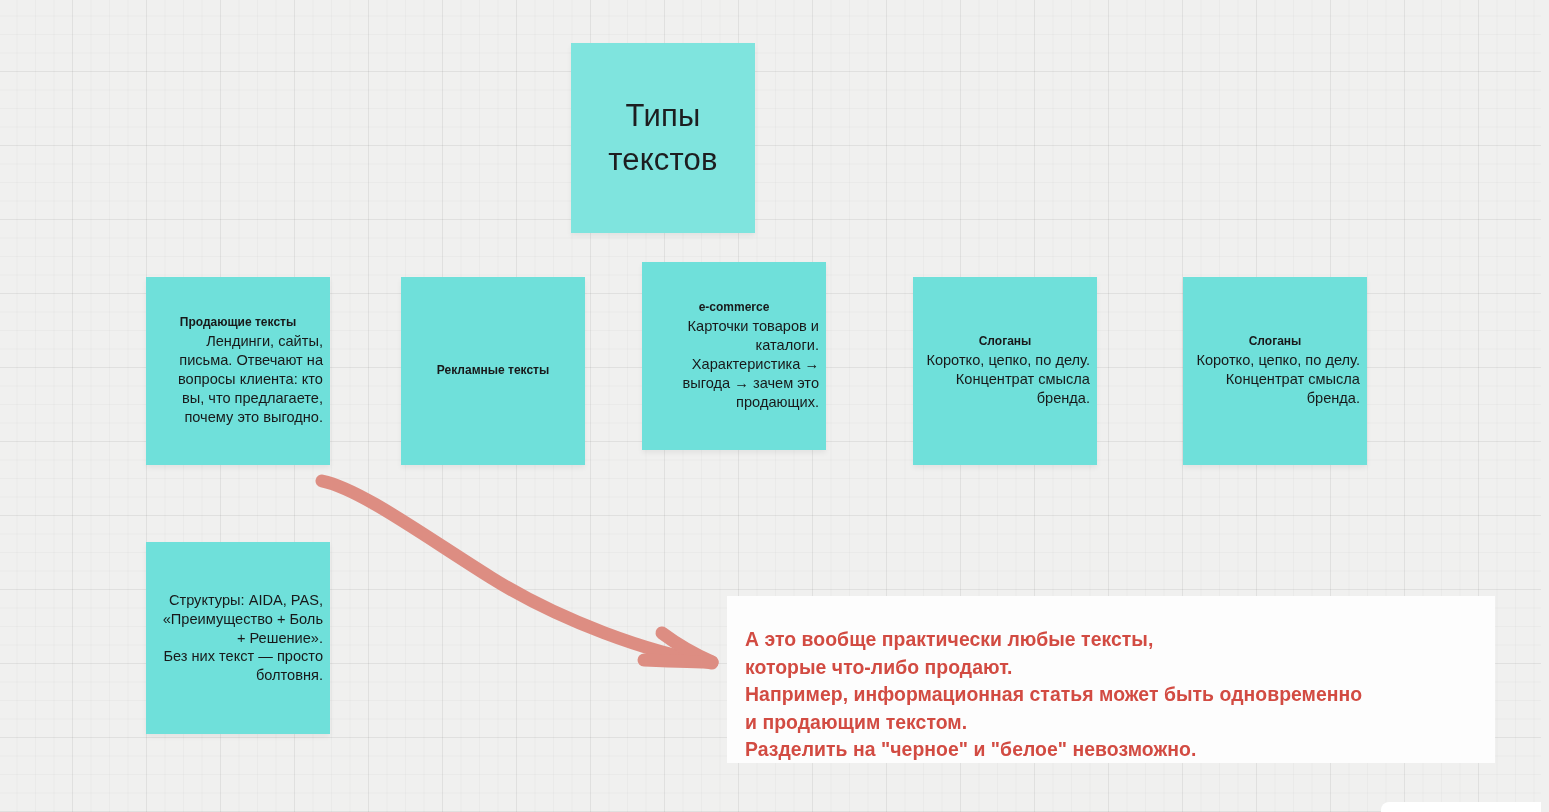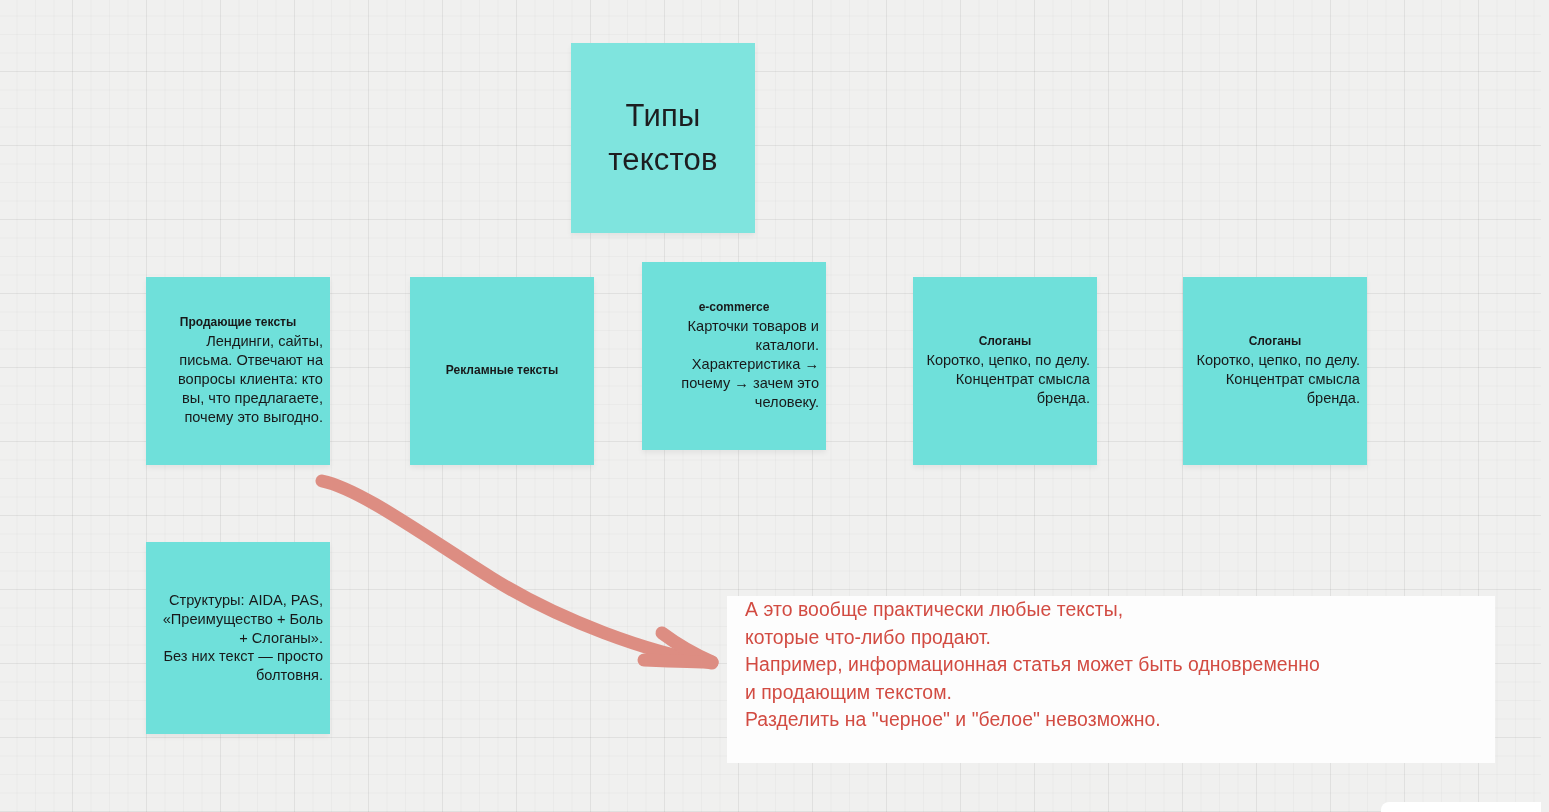--- a/index.html
+++ b/index.html
@@ -78,21 +78,21 @@
     white-space: pre-line;
   }
 
   .note-sm {
     width: 184px;
     font-size: 14.6px;
   }
   .note-sm .note-title { font-size: 12px; margin-bottom: 1px; }
 
   #note-selling       { left: 146px;  top: 277px; height: 188px; }
-  #note-ads           { left: 410px;  top: 277px; height: 188px; }
+  #note-ads           { left: 401px;  top: 277px; height: 188px; }
   #note-ecommerce     { left: 642px;  top: 262px; height: 188px; }
   #note-slogans-1     { left: 913px;  top: 277px; height: 188px; }
   #note-slogans-2     { left: 1183px; top: 277px; height: 188px; }
   #note-inside        { left: 146px;  top: 542px; height: 192px; }
 
   
   #arrow-annotation {
     position: absolute;
     left: 300px;
     top: 455px;
@@ -103,21 +103,22 @@
 
   
   #callout-box {
     position: absolute;
     left: 727px;
     top: 596px;
     width: 768px;
     height: 167px;
     background: #fdfdfd;
     box-sizing: border-box;
-    padding: 0 0 0 18px;
+    padding: 30px 0 0 18px;
+    font-weight: bold;
   }
   #callout-text {
     color: #d24b42;
     font-size: 19.4px;
     line-height: 1.42;
     white-space: pre-line;
     letter-spacing: 0.05px;
   }
 
   
@@ -153,21 +154,21 @@
   <div class="note note-sm" id="note-ads">
     <div class="note-inner">
       <span class="note-title">Рекламные тексты</span>
     </div>
   </div>
 
   <div class="note note-sm" id="note-ecommerce">
     <div class="note-inner">
       <span class="note-title">e-commerce</span>
       <span class="note-body">Карточки товаров и каталоги.
-Характеристика → почему → зачем это человеку.</span>
+Характеристика → выгода → зачем это продающих.</span>
     </div>
   </div>
 
   <div class="note note-sm" id="note-slogans-1">
     <div class="note-inner">
       <span class="note-title">Слоганы</span>
       <span class="note-body">Коротко, цепко, по делу.
 Концентрат смысла бренда.</span>
     </div>
   </div>
@@ -175,21 +176,21 @@
   <div class="note note-sm" id="note-slogans-2">
     <div class="note-inner">
       <span class="note-title">Слоганы</span>
       <span class="note-body">Коротко, цепко, по делу.
 Концентрат смысла бренда.</span>
     </div>
   </div>
 
   <div class="note note-sm" id="note-inside">
     <div class="note-inner">
-      <span class="note-body">Структуры: AIDA, PAS, «Преимущество + Боль + Слоганы».
+      <span class="note-body">Структуры: AIDA, PAS, «Преимущество + Боль + Решение».
 Без них текст — просто болтовня.</span>
     </div>
   </div>
 
   <svg id="arrow-annotation" viewBox="0 0 440 230">
     <path d="M 22,26 C 60,34 120,78 190,122 C 260,166 350,198 412,208" fill="none" stroke="#dd8d82" stroke-width="13" stroke-linecap="round" stroke-linejoin="round"></path>
     <path d="M 362,178 C 378,190 396,200 412,207" fill="none" stroke="#dd8d82" stroke-width="13" stroke-linecap="round" stroke-linejoin="round"></path>
     <path d="M 344,205 C 370,206 396,207 412,207" fill="none" stroke="#dd8d82" stroke-width="13" stroke-linecap="round" stroke-linejoin="round"></path>
   </svg>
 

